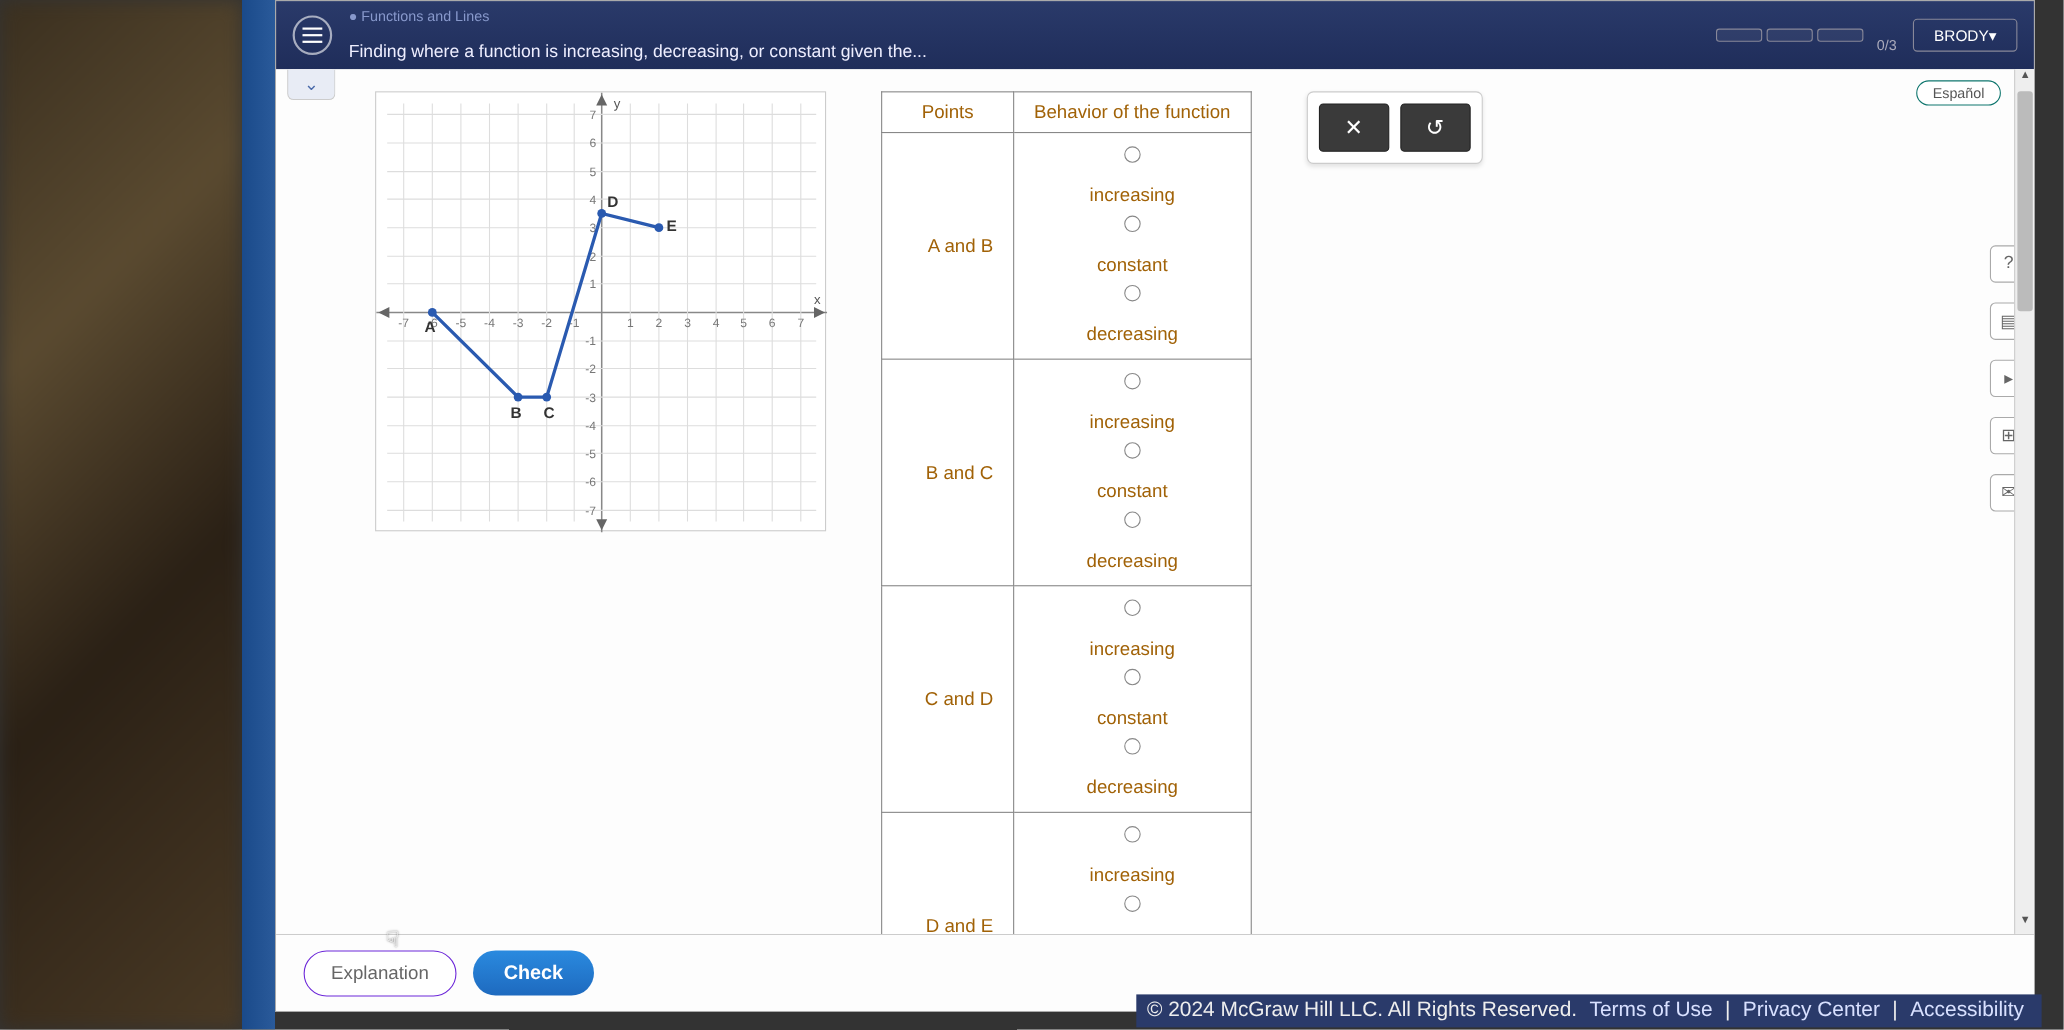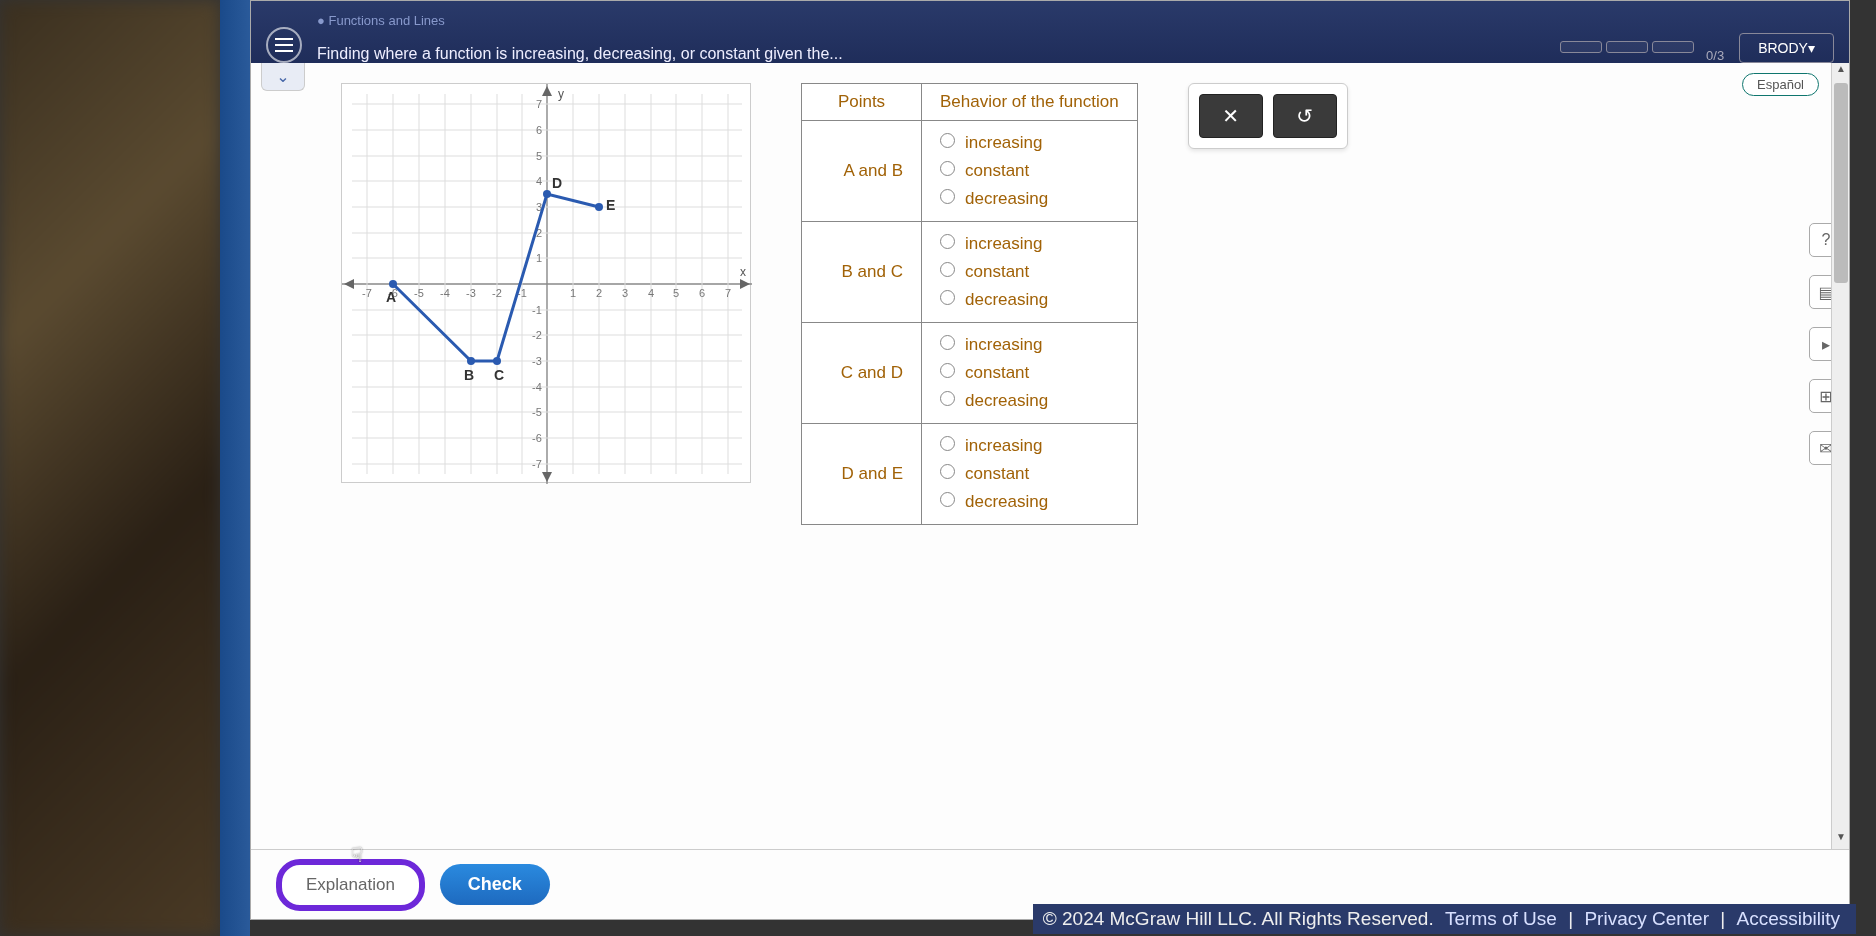--- a/index.html
+++ b/index.html
@@ -29,21 +29,21 @@
     background: #f8f8f8;
     border: 1px solid #aaa;
     display: flex;
     flex-direction: column;
   }
   .topbar {
     height: 62px;
     background: linear-gradient(180deg, #2a3a6a, #1f2d5a);
     color: #fff;
     display: flex;
-    align-items: flex-end;
+    align-items: center;
     padding: 0 15px;
     gap: 15px;
   }
   .hamburger {
     width: 36px; height: 36px;
     border: 2px solid rgba(255,255,255,0.6);
     border-radius: 50%;
     display: flex; flex-direction: column;
     justify-content: center; align-items: center;
     gap: 4px;
@@ -105,21 +105,21 @@
   }
   .answer-table th, .answer-table td {
     border: 1px solid #888;
     padding: 8px 18px;
     font-size: 17px;
     text-align: left;
     color: #a16207;
   }
   .answer-table th { font-weight: normal; text-align: center; }
   .answer-table td.pts { text-align: right; vertical-align: middle; width: 120px;}
-  .radio-opt { display: flex; align-items: flex-start; gap: 10px; padding: 4px 0; cursor: pointer; }
+  .radio-opt { display: flex; align-items: center; gap: 20px; padding: 4px 0; cursor: pointer; flex-direction: column; }
   .radio-opt .circ { width: 15px; height: 15px; border: 1.5px solid #888; border-radius: 50%; }
   .tool-tray {
     border: 1px solid #ccc;
     border-radius: 6px;
     padding: 10px;
     background: #fff;
     display: flex; gap: 10px;
     box-shadow: 0 2px 4px rgba(0,0,0,0.1);
     height: fit-content;
   }
@@ -144,21 +144,21 @@
     color: #666; font-size: 16px; cursor: pointer;
   }
   .bottom-bar {
     height: 70px;
     border-top: 1px solid #ccc;
     display: flex; align-items: center;
     padding: 0 25px; gap: 15px;
     background: #fdfdfd;
   }
   .explanation-btn {
-    border: 6px solid #6d28d9; background: #fff; color: #666;
+    border: 1px solid #6d28d9; background: #fff; color: #666;
     padding: 10px 24px; border-radius: 24px; font-size: 17px;
     cursor: pointer;
   }
   .check-btn {
     border: none; background: linear-gradient(180deg, #2a8adf, #1e6abf);
     color: #fff; font-weight: bold;
     padding: 10px 28px; border-radius: 24px; font-size: 18px;
     cursor: pointer;
   }
   .copyright {

